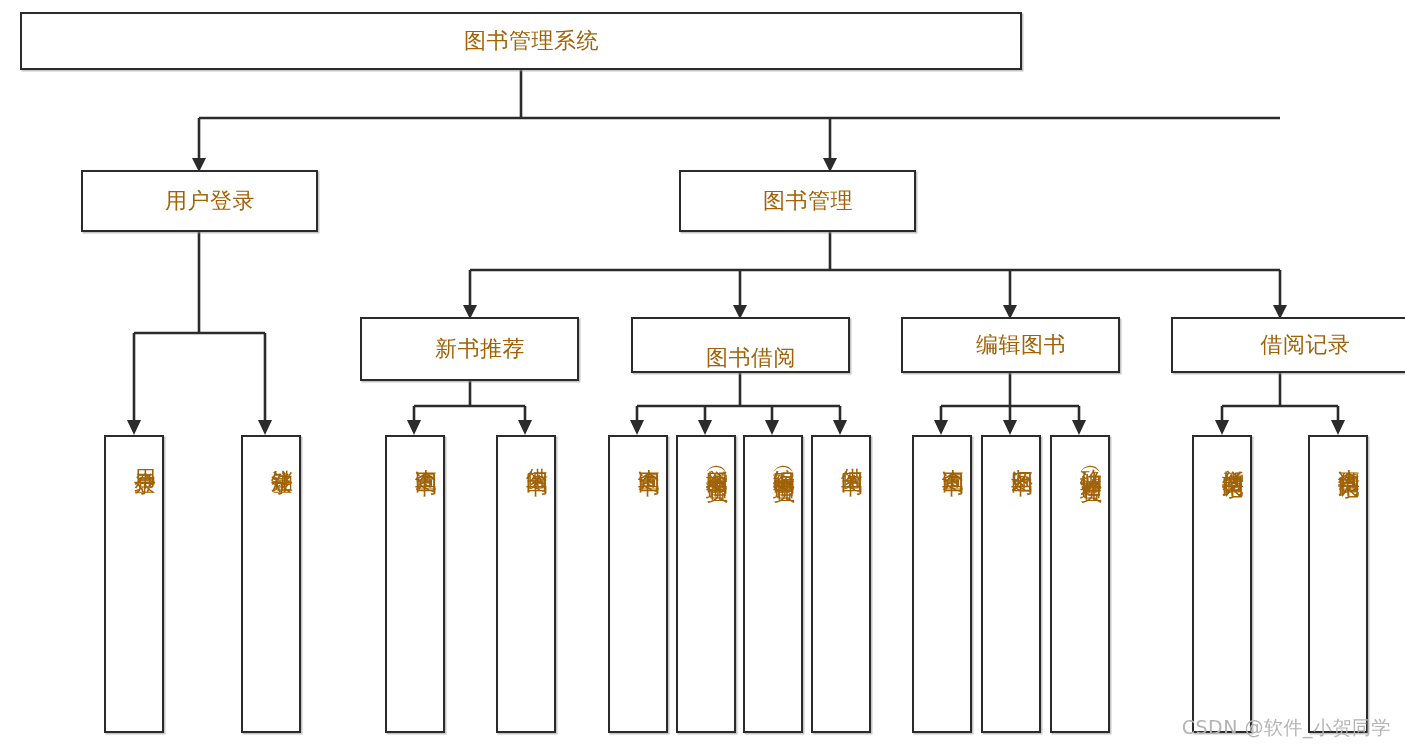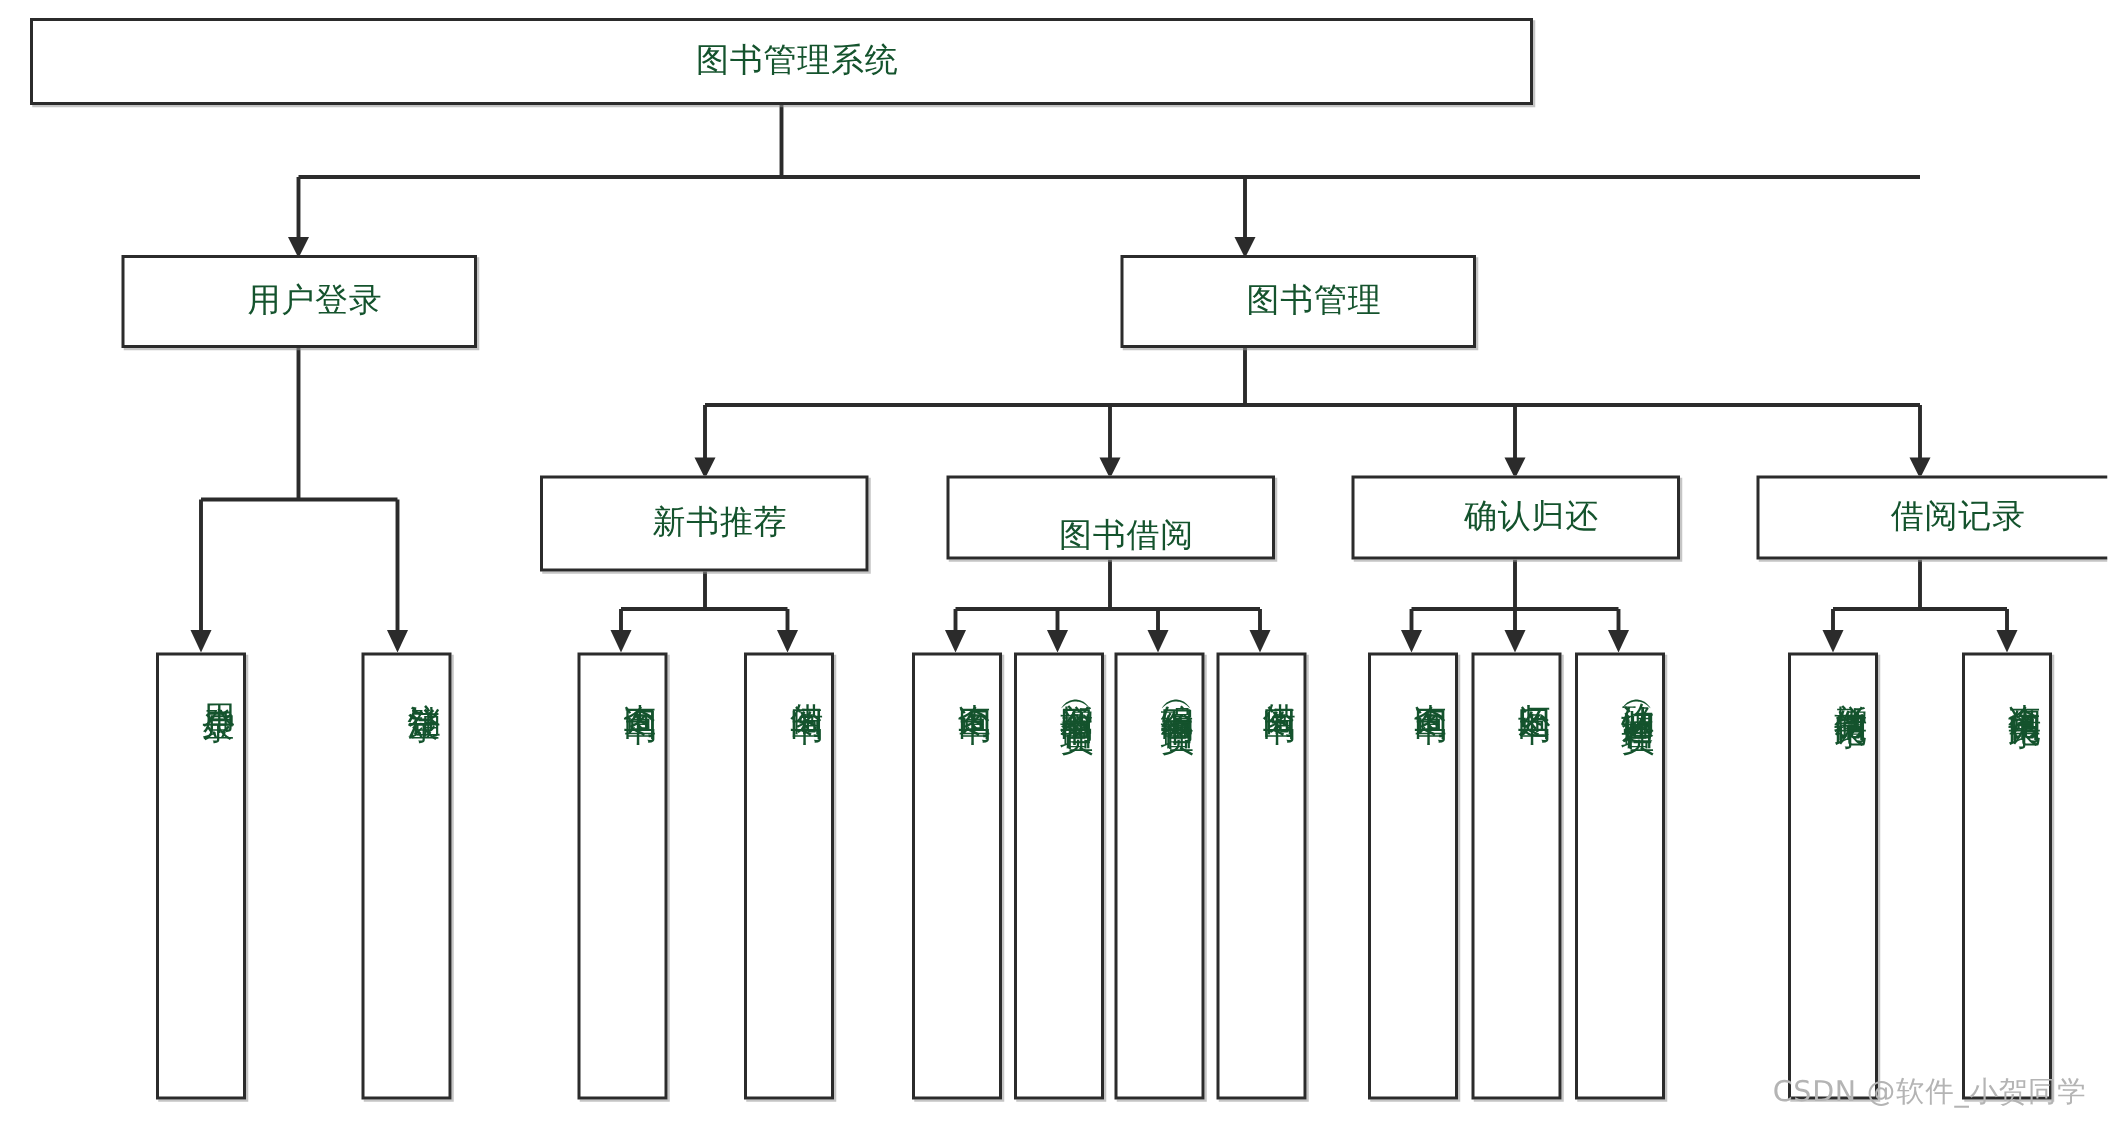--- a/index.html
+++ b/index.html
@@ -26,21 +26,21 @@
   }
   .node {
     position: absolute;
     box-sizing: border-box;
     border: 2.5px solid #2b2b2b;
     background: #ffffff;
     box-shadow: 1.5px 1.5px 0 0 rgba(150,150,150,0.55);
     display: flex;
     align-items: center;
     justify-content: center;
-    color: #14532d;
+    color: #a16207;
     padding-left: 21px;
   }
   .node .label {
     display: block;
     text-align: center;
     line-height: 1.18;
     letter-spacing: 0.5px;
   }
   .node.horiz .label {
     font-size: 22px;
@@ -153,32 +153,32 @@
     </g>
   </svg>
 
   <div class="node horiz" style="left:20px; top:12px; width:1002px; height:58px;">
     <span class="label">图书管理系统</span>
   </div>
 
   <div class="node horiz" style="left:81px; top:170px; width:237px; height:62px;">
     <span class="label">用户登录</span>
   </div>
-  <div class="node horiz" style="left:747px; top:170px; width:237px; height:62px;">
+  <div class="node horiz" style="left:679px; top:170px; width:237px; height:62px;">
     <span class="label">图书管理</span>
   </div>
 
   <div class="node horiz" style="left:360px; top:317px; width:219px; height:64px;">
     <span class="label">新书推荐</span>
   </div>
   <div class="node horiz" style="left:631px; top:317px; width:219px; height:56px;align-items:flex-end;">
     <span class="label">图书借阅</span>
   </div>
   <div class="node horiz" style="left:901px; top:317px; width:219px; height:56px;">
-    <span class="label">确认归还</span>
+    <span class="label">编辑图书</span>
   </div>
   <div class="node horiz" style="left:1171px; top:317px; width:248px; height:56px;">
     <span class="label">借阅记录</span>
   </div>
 
   <div class="node vert" style="left:104px; top:435px; width:60px; height:298px;">
     <span class="label">用户登录</span>
   </div>
   <div class="node vert" style="left:241px; top:435px; width:60px; height:298px;">
     <span class="label">注销登录</span>

